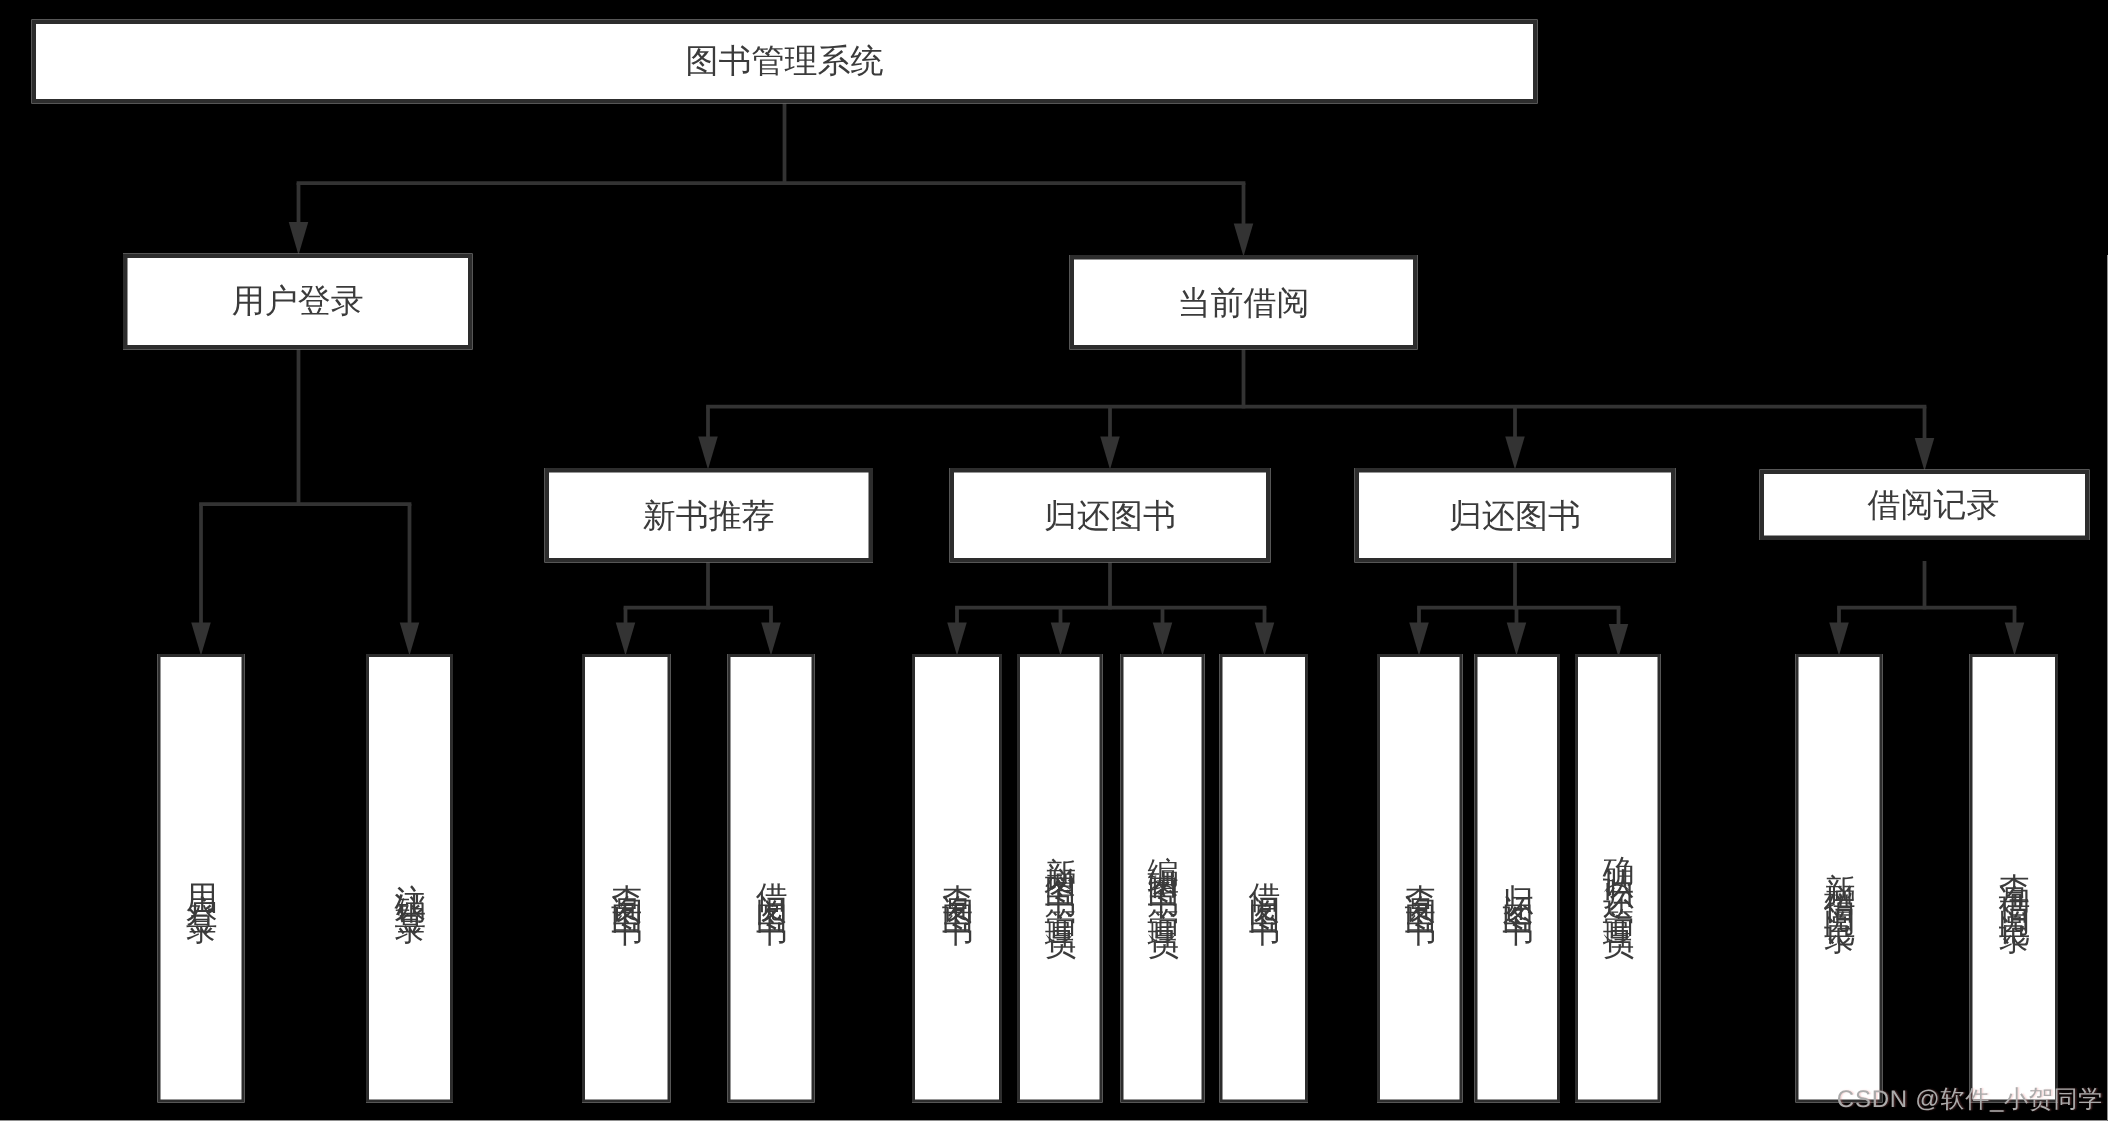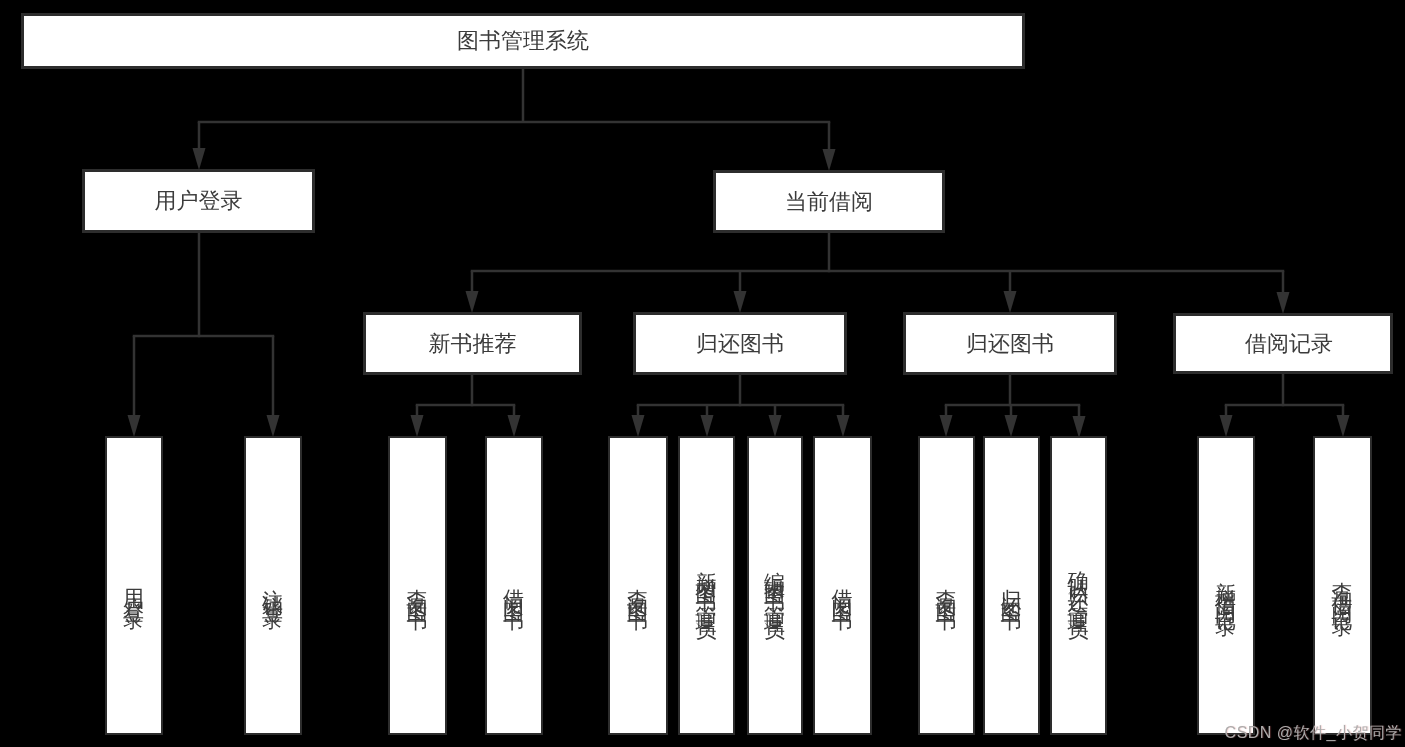--- a/index.html
+++ b/index.html
@@ -110,21 +110,21 @@
 
   <div class="box" style="left:363px;top:312px;width:219px;height:63px;">
     <span>新书推荐</span>
   </div>
   <div class="box" style="left:633px;top:312px;width:214px;height:63px;">
     <span>归还图书</span>
   </div>
   <div class="box" style="left:903px;top:312px;width:214px;height:63px;">
     <span>归还图书</span>
   </div>
-  <div class="box" style="left:1173px;top:313px;width:220px;height:61px;padding-left:12px;">
+  <div class="box" style="left:1173px;top:313px;width:220px;height:47px;padding-left:12px;">
     <span>借阅记录</span>
   </div>
 
   <div class="box leaf" style="left:105px;width:58px;">
     <span>用户登录</span>
   </div>
   <div class="box leaf" style="left:244px;width:58px;">
     <span>注销登录</span>
   </div>
 

